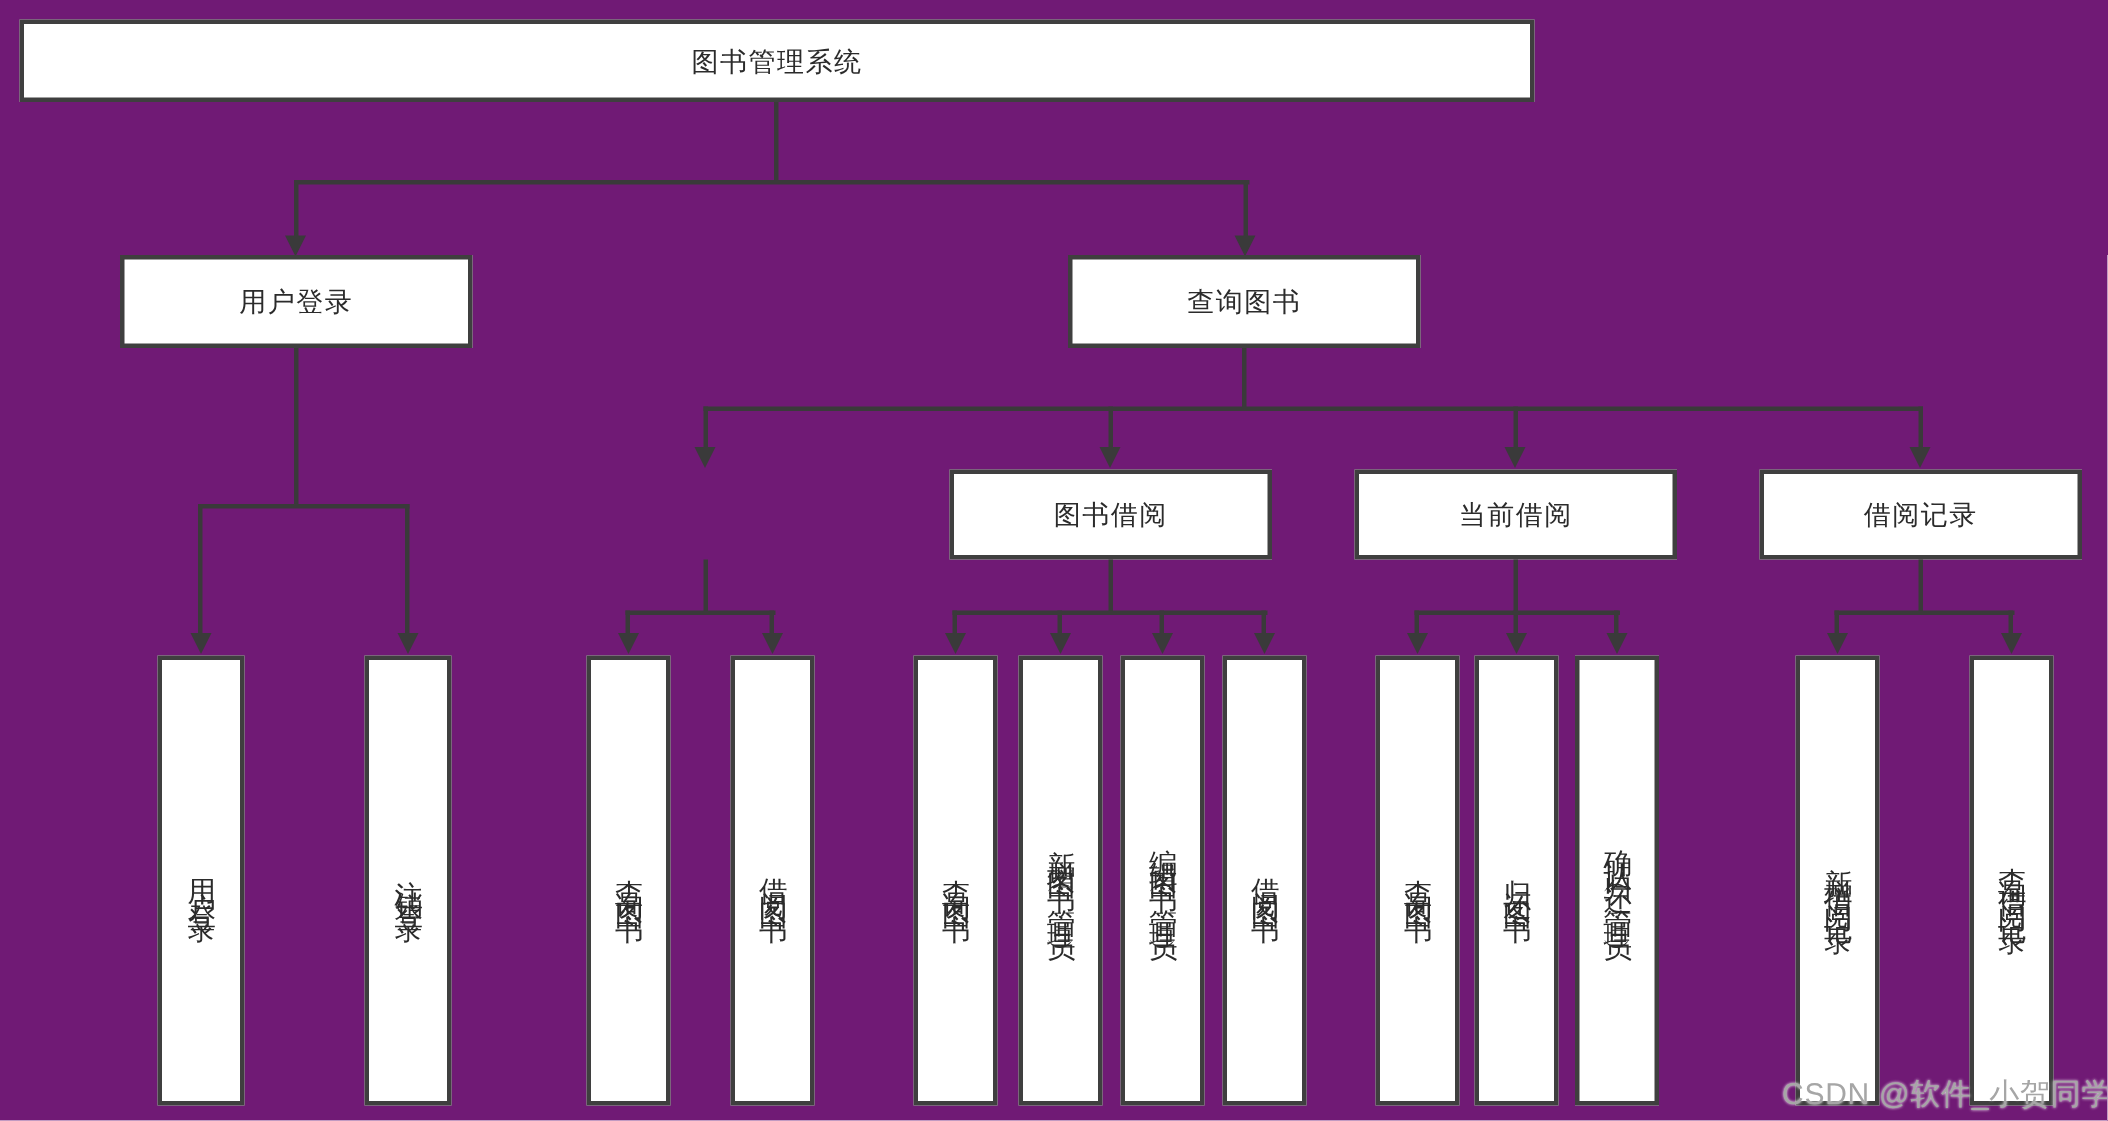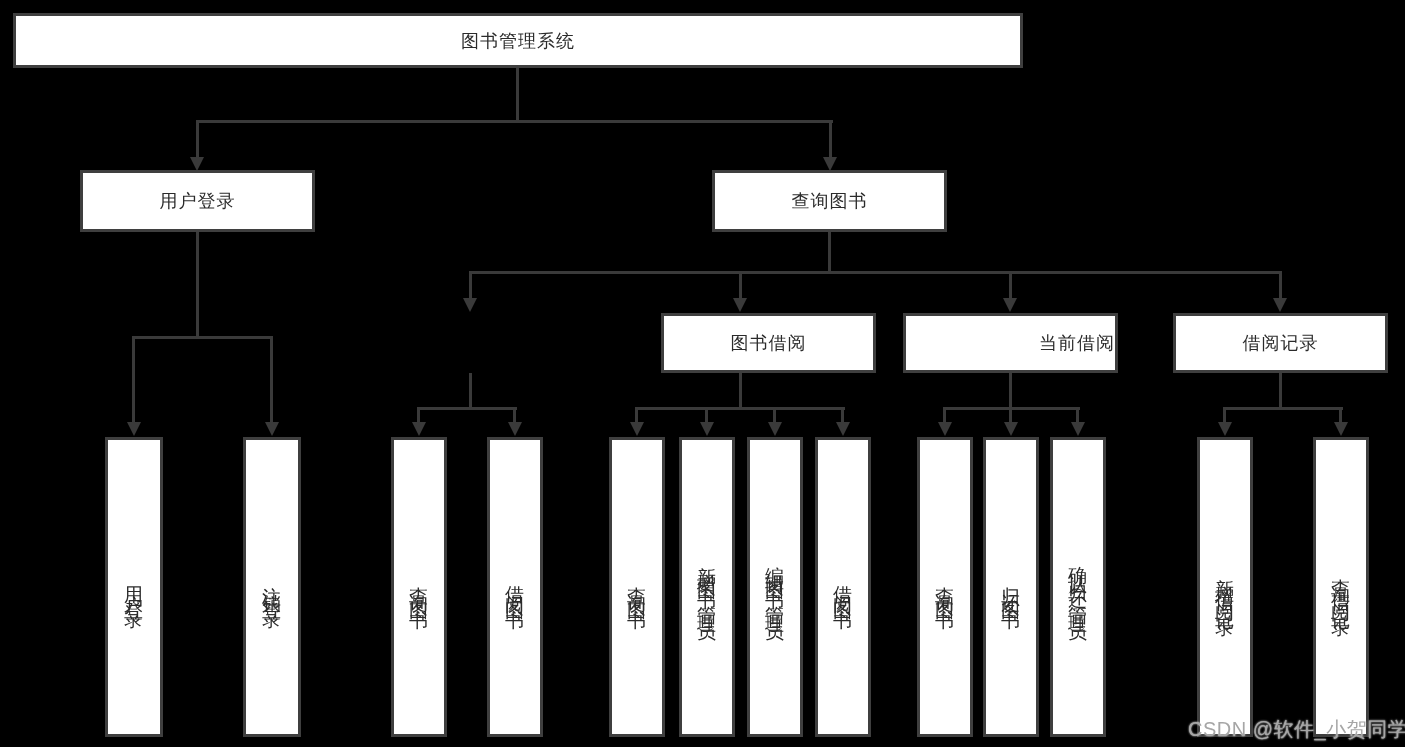--- a/index.html
+++ b/index.html
@@ -1,19 +1,19 @@
 <!DOCTYPE html>
 <html><head>
 <meta charset="utf-8">
 <style>
   html,body{margin:0;padding:0;background:#ffffff;}
   #stage{
     position:relative;
     width:1405px;height:747px;
-    background:#000000;
+    background:#701a75;
     font-family:"Liberation Sans","DejaVu Sans",sans-serif;
     overflow:hidden;
   }
   
   .node{
     position:absolute;
     background:#ffffff;
     border:3px solid #3f3f3f;
     box-sizing:border-box;
     display:flex;align-items:center;justify-content:center;
@@ -88,24 +88,24 @@
   <div class="h" style="left:469px;top:271px;width:813px;"></div>
   <div class="v" style="left:469px;top:271px;height:28px;"></div>
   <div class="ar" style="left:463px;top:298px;"></div>
   <div class="v" style="left:739px;top:271px;height:28px;"></div>
   <div class="ar" style="left:733px;top:298px;"></div>
   <div class="v" style="left:1009px;top:271px;height:28px;"></div>
   <div class="ar" style="left:1003px;top:298px;"></div>
   <div class="v" style="left:1279px;top:271px;height:28px;"></div>
   <div class="ar" style="left:1273px;top:298px;"></div>
 
-  <div class="node" style="left:633px;top:313px;width:215px;height:60px;margin-left:28px;">
+  <div class="node" style="left:633px;top:313px;width:215px;height:60px;">
     <span>图书借阅</span>
   </div>
-  <div class="node" style="left:903px;top:313px;width:215px;height:60px;justify-content:flex-end;">
+  <div class="node" style="left:903px;top:313px;width:215px;height:60px;">
     <span>当前借阅</span>
   </div>
   <div class="node" style="left:1173px;top:313px;width:215px;height:60px;">
     <span>借阅记录</span>
   </div>
 
   <div class="v" style="left:469px;top:373px;height:36px;"></div>
   <div class="h" style="left:417px;top:407px;width:100px;"></div>
   <div class="v" style="left:417px;top:407px;height:16px;"></div>
   <div class="ar" style="left:412px;top:422px;"></div>

